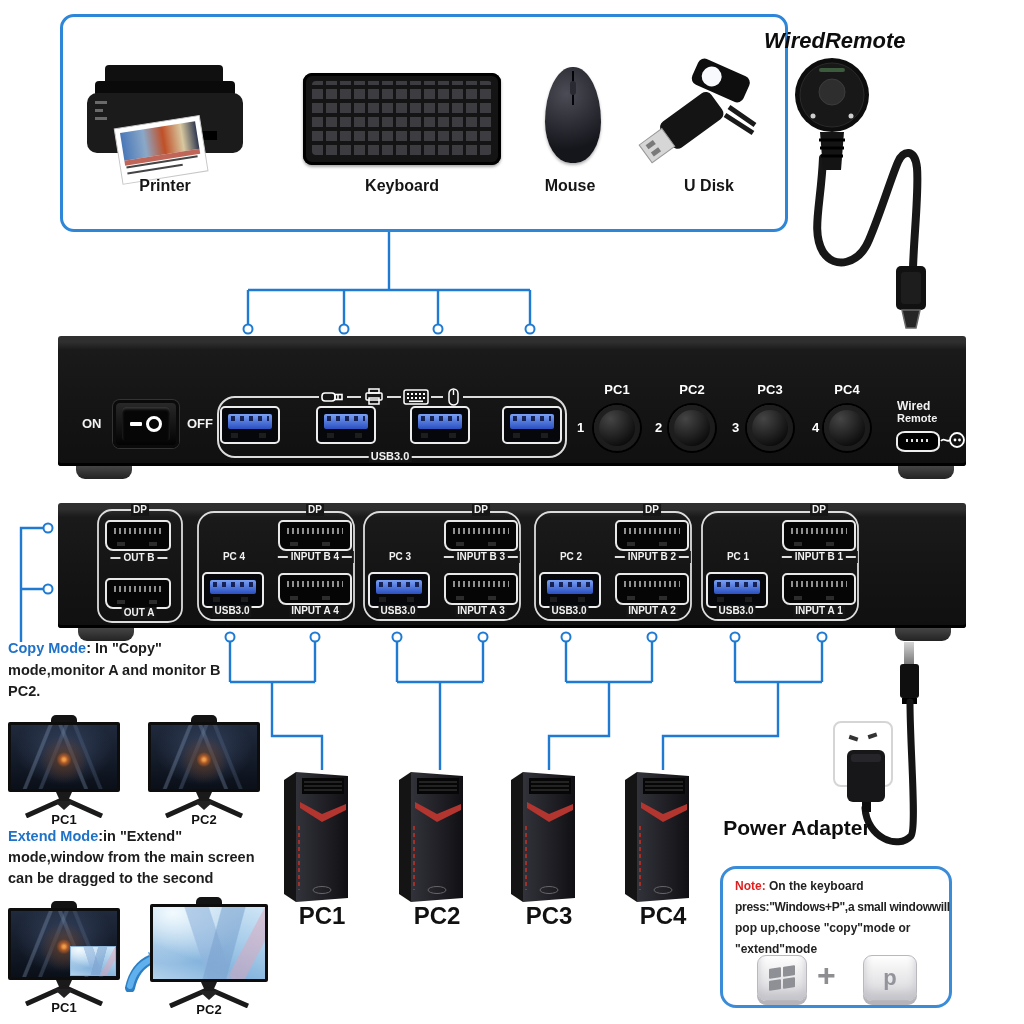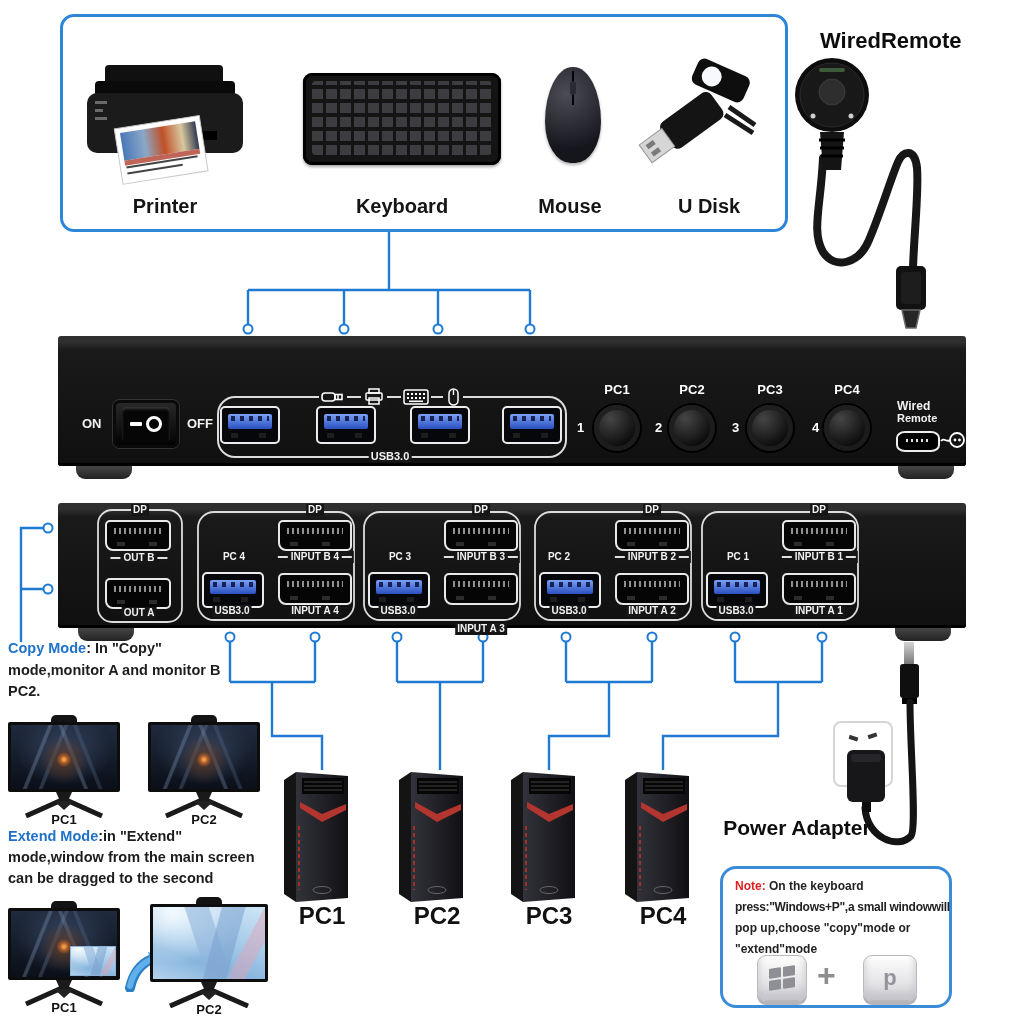--- a/index.html
+++ b/index.html
@@ -3,21 +3,21 @@
 <meta charset="utf-8">
 <style>
   html,body{margin:0;padding:0;background:#fff;}
   .stage{position:relative;width:1024px;height:1024px;background:#fff;overflow:hidden;
          font-family:"Liberation Sans",sans-serif;}
   .abs{position:absolute;}
   svg{display:block;}
 
   
   .pbox{left:60px;top:14px;width:722px;height:212px;border:3px solid #2e86d8;border-radius:14px;background:#fff;}
-  .plabel{position:absolute;top:178px;transform:translateX(-50%);font-size:20px;font-weight:bold;color:#151515;white-space:nowrap;}
+  .plabel{position:absolute;top:160px;transform:translateX(-50%);font-size:16px;font-weight:bold;color:#151515;white-space:nowrap;}
   .kb{position:absolute;left:240px;top:56px;width:198px;height:92px;background:#141414;border-radius:9px;
       box-shadow:inset 0 0 0 3px #000,0 2px 3px rgba(0,0,0,.35);}
   .kb-keys{position:absolute;inset:8px 9px 10px 9px;border-radius:4px;
       background-image:repeating-linear-gradient(0deg, rgba(20,20,20,0) 0 10px, #141414 10px 14px),
                        repeating-linear-gradient(90deg, #3d3d41 0 11px, #141414 11px 14px);}
   .mouse{position:absolute;left:482px;top:50px;width:56px;height:96px;
       border-radius:50% 50% 46% 46%/58% 58% 44% 44%;
       background:radial-gradient(circle at 38% 28%,#4c4c56,#15151c 72%);box-shadow:0 2px 3px rgba(0,0,0,.3);}
   .mouse::before{content:"";position:absolute;left:50%;top:4px;transform:translateX(-50%);width:2px;height:34px;background:#03030a;}
   .mouse::after{content:"";position:absolute;left:50%;top:14px;transform:translateX(-50%);width:6px;height:14px;border-radius:3px;background:#2a2a33;}
@@ -198,21 +198,21 @@
         <rect x="5" y="61" width="9" height="5" fill="#7a7a7a"></rect>
           <rect x="5" y="70" width="9" height="5" fill="#7a7a7a"></rect>
       </g>
     </svg>
     <div class="plabel" style="left:102px;">Printer</div>
     <div class="plabel" style="left:339px;">Keyboard</div>
     <div class="plabel" style="left:507px;text-align:right;">Mouse</div>
     <div class="plabel" style="left:646px;">U Disk</div>
   </div>
 
-  <div class="abs bigtitle" style="left:820px;top:28px;">WiredRemote</div>
+  <div class="abs bigtitle" style="left:764px;top:28px;font-style:italic;">WiredRemote</div>
   <svg class="abs" style="left:795px;top:40px;" width="230" height="300" viewBox="0 0 230 300">
     <path d="M28,118 C26,165 16,192 28,212 C40,230 64,224 74,200 C86,172 96,138 103,122 C108,110 120,108 122,128 C124,150 119,195 118,228" stroke="#171717" stroke-width="8" fill="none" stroke-linecap="round"></path>
     <path d="M25,92 L49,92 L46,130 L28,130 Z" fill="#141414"></path>
     <g stroke="#000" stroke-width="3">
         <line x1="24" y1="100" x2="50" y2="100"></line>
         <line x1="25" y1="108" x2="49" y2="108"></line>
         <line x1="26" y1="116" x2="48" y2="116"></line>
       </g>
     <circle cx="37" cy="55" r="37" fill="#0d0d0d"></circle>
     <circle cx="37" cy="55" r="32" fill="#181818" stroke="#2a2a2a"></circle>
@@ -391,34 +391,34 @@
         <span>INPUT B 3</span>
         <span class="dsh"></span>
       </div>
     <div class="usb-port" style="left:6px;top:70px;width:58px;height:32px;">
         <div class="usb-tongue"></div>
       </div>
     <div class="dp-port" style="left:82px;top:71px;width:70px;height:28px;"></div>
     <div class="clab" style="left:36px;top:103px;">
         <span>USB3.0</span>
       </div>
-    <div class="clab" style="left:119px;top:103px;margin-top:18px;">
+    <div class="clab" style="left:119px;top:103px;">
         <span>INPUT A 3</span>
       </div>
   </div>
 
   <div class="bgroup" style="left:533px;">
     <svg class="bracket" width="160" height="126" viewBox="0 0 160 126">
         <rect x="2" y="10" width="156" height="108" rx="16" fill="none" stroke="#dcdcdc" stroke-width="1.8"></rect>
       </svg>
     <div class="clab" style="left:119px;top:2px;">
         <span>DP</span>
       </div>
     <div class="dp-port" style="left:82px;top:18px;width:70px;height:27px;"></div>
-    <div class="clab" style="left:26px;top:49px;">
+    <div class="clab" style="left:38px;top:49px;">
         <span>PC 2</span>
       </div>
     <div class="clab" style="left:119px;top:49px;">
         <span class="dsh"></span>
         <span>INPUT B 2</span>
         <span class="dsh"></span>
       </div>
     <div class="usb-port" style="left:6px;top:70px;width:58px;height:32px;">
         <div class="usb-tongue"></div>
       </div>

